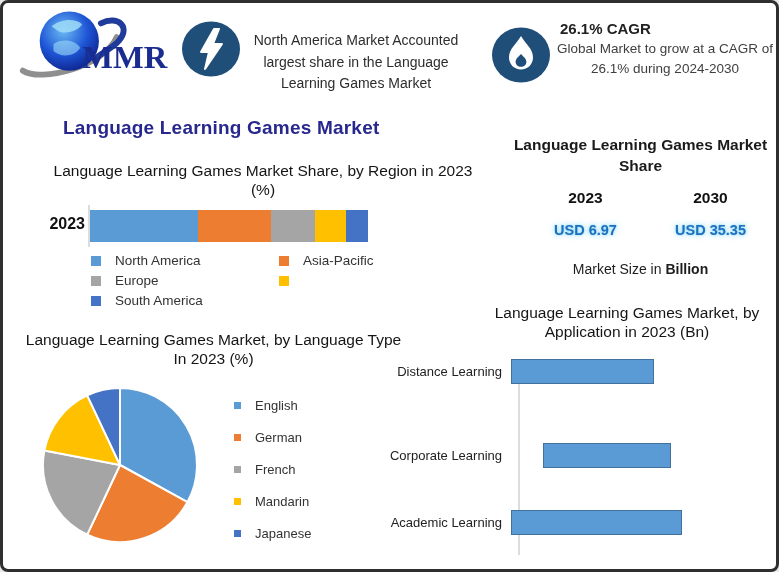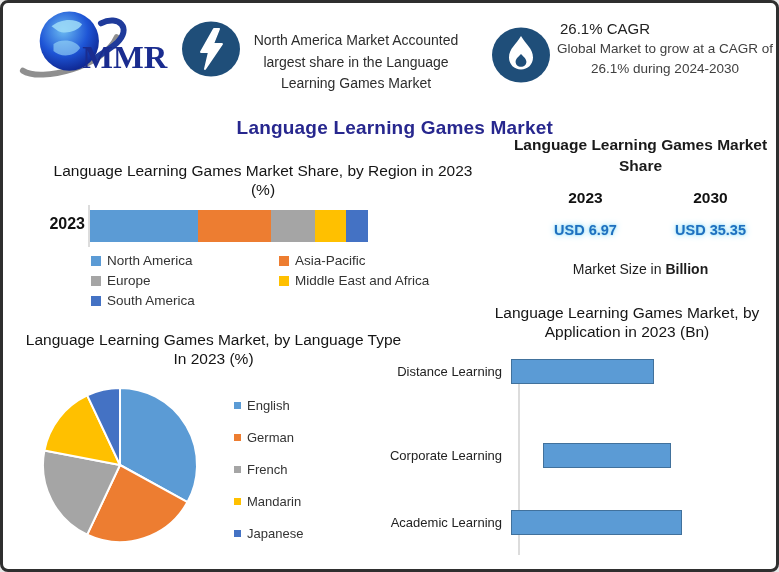--- a/index.html
+++ b/index.html
@@ -13,43 +13,43 @@
   
   .logo{left:12px;top:4px;width:158px;height:78px;}
   .badge{width:60px;height:58px;}
   .badge-bolt{left:178px;top:17px;}
   .badge-flame{left:488px;top:23px;}
   .highlight-text{
     left:237px;top:27px;width:232px;text-align:center;
     font-size:14px;line-height:1.55;color:#2d2d2d;
   }
   .cagr{left:551px;top:17px;width:222px;}
-  .cagr-title{font-size:15px;font-weight:normal;color:#222;margin:0 0 2px 6px;text-align:left;}
+  .cagr-title{font-size:15px;font-weight:bold;color:#222;margin:0 0 2px 6px;text-align:left;}
   .cagr-body{font-size:13.5px;line-height:1.45;color:#404040;text-align:center;margin:0;}
   
   .main-title{
-    left:60px;top:114px;width:490px;text-align:right;
+    left:60px;top:114px;width:490px;text-align:left;
     font-size:19px;font-weight:bold;color:#27278E;letter-spacing:.2px;
   }
   .chart-title{font-weight:normal;font-size:15.5px;line-height:1.25;text-align:center;color:#151515;}
   .region-title{left:45px;top:158px;width:430px;}
   .pie-title{left:18px;top:327px;width:385px;}
   .app-title{left:478px;top:300px;width:292px;}
   .ms-title{left:505px;top:132px;width:265px;font-weight:bold;font-size:15.5px;text-align:center;line-height:1.35;}
   
   .region-year{left:38px;top:212px;width:44px;text-align:right;font-weight:bold;font-size:16px;color:#111;}
   .region-axis{left:85px;top:202px;width:2px;height:42px;background:#dcdcdc;}
   .region-bar{left:87px;top:207px;width:278px;height:32px;display:flex;overflow:hidden;}
   .region-bar .seg{height:100%;}
   .region-legend{
     left:88px;top:250px;width:372px;
     display:grid;grid-template-columns:188px 184px;row-gap:5px;
     font-size:13.5px;color:#333;
   }
-  .legend-item{display:flex;align-items:center;gap:6px;white-space:nowrap;}
+  .legend-item{display:flex;align-items:center;gap:14px;white-space:nowrap;}
   .legend-item .marker{width:10px;height:10px;flex:none;display:inline-block;}
   
   .pie-svg{left:37px;top:382px;width:160px;height:160px;}
   .pie-legend{left:231px;top:386px;width:120px;font-size:13px;color:#333;}
   .pie-legend .legend-item{height:32px;}
   .pie-legend .marker{width:7px;height:7px;}
   
   .ms-years{left:520px;top:186px;width:250px;display:flex;}
   .ms-years span{flex:1;text-align:center;font-weight:bold;font-size:15.5px;color:#111;}
   .ms-values{left:520px;top:219px;width:250px;display:flex;}
@@ -127,21 +127,20 @@
       <div class="legend-item">
         <span class="marker" style="background: rgb(237, 125, 49);"></span>
         <span>Asia-Pacific</span>
       </div>
       <div class="legend-item">
         <span class="marker" style="background: rgb(165, 165, 165);"></span>
         <span>Europe</span>
       </div>
       <div class="legend-item">
         <span class="marker" style="background: rgb(255, 192, 0);"></span>
-        <span>Middle East and Africa</span>
       </div>
       <div class="legend-item">
         <span class="marker" style="background: rgb(68, 114, 196);"></span>
         <span>South America</span>
       </div>
     </div>
 
   <div class="abs chart-title pie-title">Language Learning Games Market, by Language Type In 2023 (%)</div>
   <svg class="abs pie-svg" viewBox="0 0 160 160">
       <path d="M 80 80 L 80.00 3.00 A 77 77 0 0 1 147.48 117.10 Z" fill="#5B9BD5" stroke="#ffffff" stroke-width="2" stroke-linejoin="round"></path>

